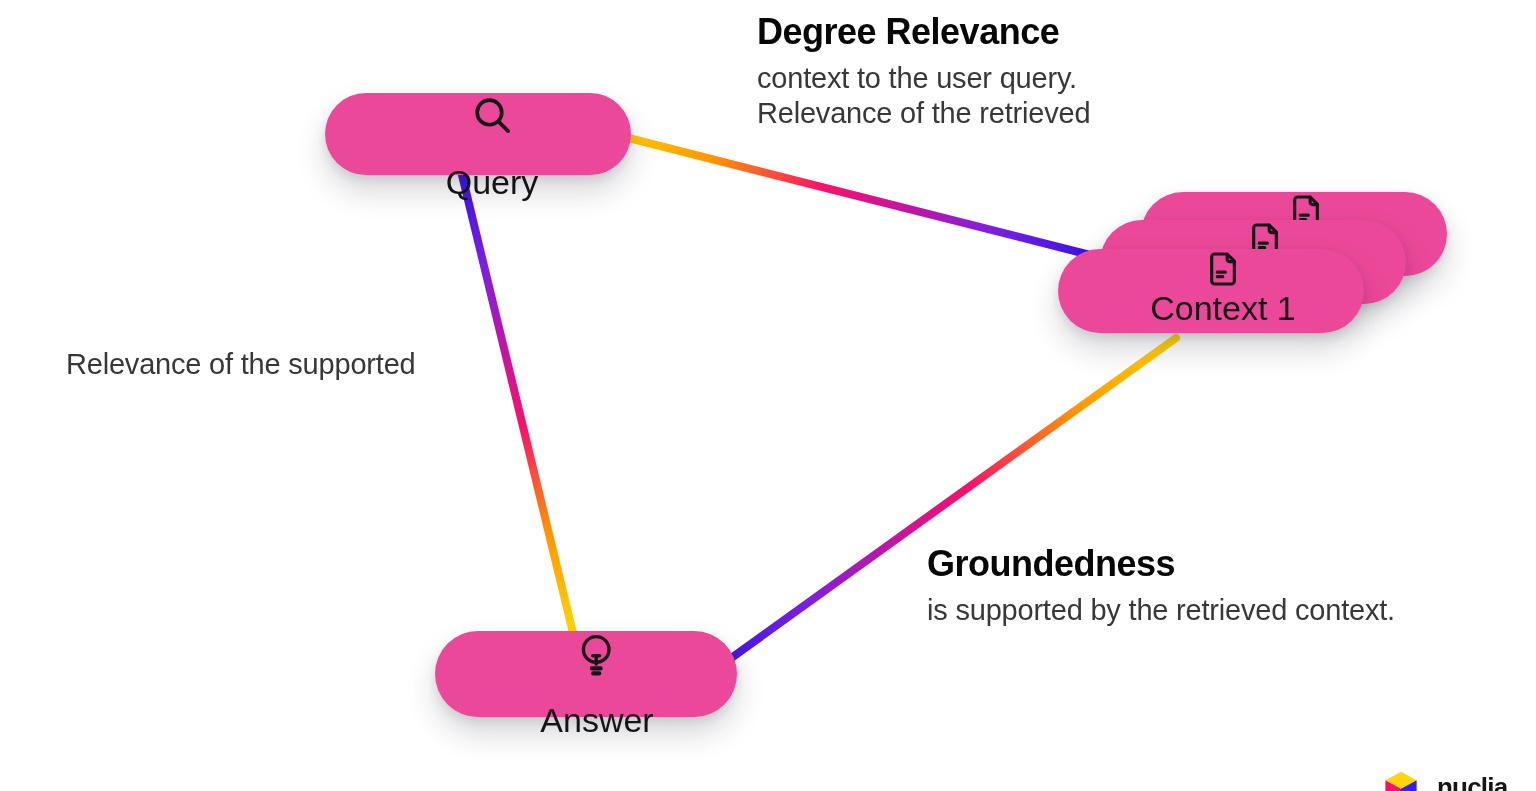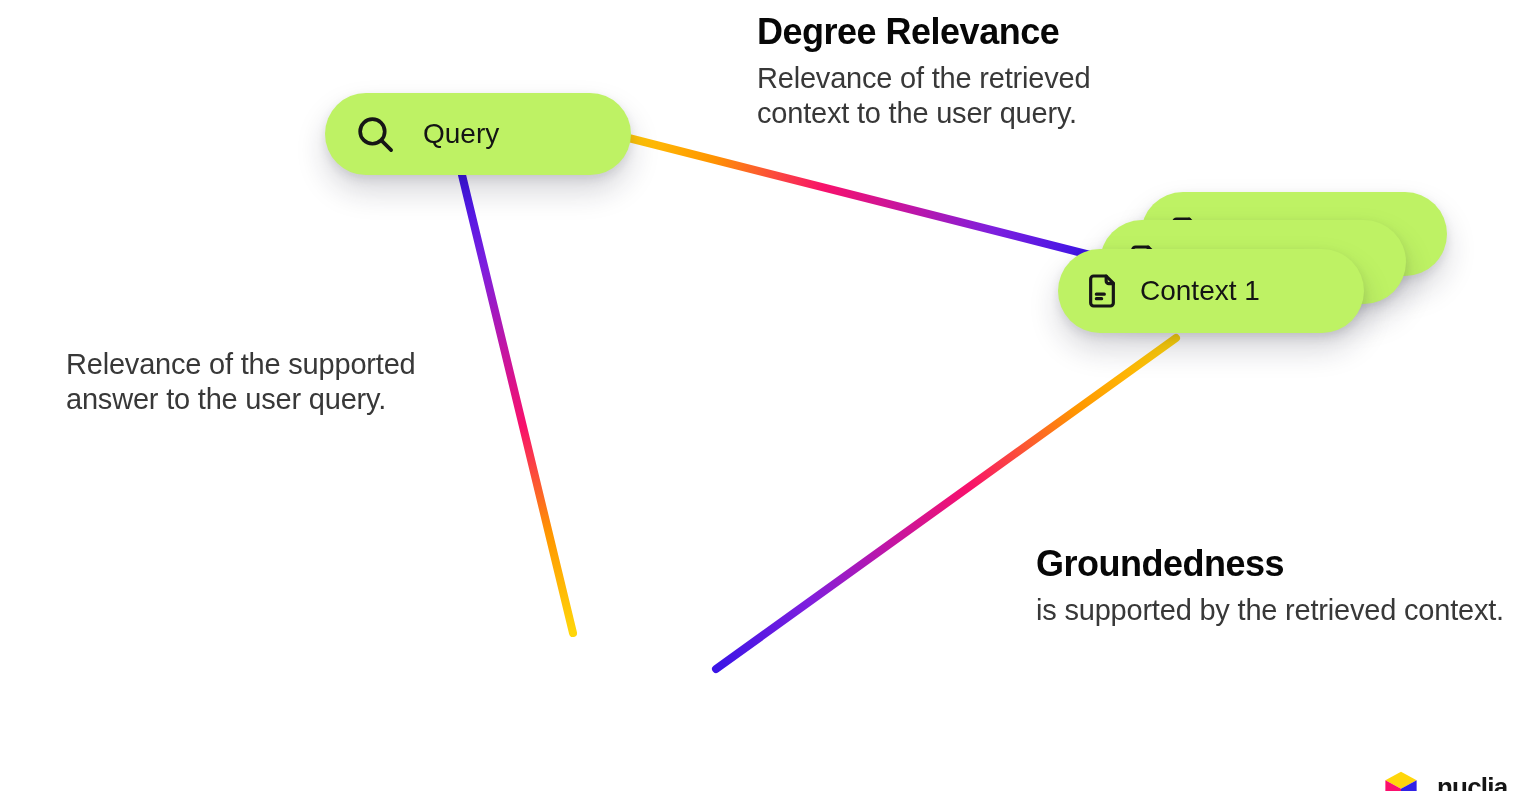--- a/index.html
+++ b/index.html
@@ -2,37 +2,37 @@
 <html><head>
 <meta charset="utf-8">
 <style>
   html,body{margin:0;padding:0;background:#fff;}
   .canvas{
     position:relative;width:1536px;height:791px;background:#ffffff;
     overflow:hidden;font-family:"Liberation Sans","DejaVu Sans",sans-serif;
   }
   .edges{position:absolute;left:0;top:0;width:1536px;height:791px;z-index:1;}
   .pill{
-    position:absolute;display:flex;align-items:center;background:#bef264;
+    position:absolute;display:flex;align-items:center;background:#ec4899;
     border-radius:60px;box-shadow:0 16px 30px rgba(30,30,50,.18),0 4px 10px rgba(30,30,50,.10);
-    color:#141414;font-size:28px;white-space:nowrap;
+    color:#141414;font-size:34px;white-space:nowrap;flex-direction:column;
   }
   .pill svg{flex:0 0 auto;}
   .pill-query{left:325px;top:93px;width:278px;height:82px;padding-left:28px;gap:26px;z-index:4;}
-  .pill-ctx{width:282px;height:84px;padding-left:24px;gap:18px;text-align:right;}
+  .pill-ctx{width:282px;height:84px;padding-left:24px;text-align:right;}
   .pill-ctx3{left:1141px;top:192px;z-index:2;}
   .pill-ctx2{left:1100px;top:220px;z-index:3;}
   .pill-ctx1{left:1058px;top:249px;z-index:4;}
   .pill-answer{left:435px;top:631px;width:280px;height:86px;padding-left:22px;gap:22px;z-index:4;}
   .note{position:absolute;z-index:5;}
   .note-title{font-size:36px;font-weight:bold;color:#070707;letter-spacing:-.5px;line-height:1.12;margin-bottom:9px;}
   .note-line{font-size:29px;color:#383838;line-height:35px;letter-spacing:-.2px;}
   .note-context{left:757px;top:12px;}
   .note-answer{left:66px;top:347px;}
-  .note-ground{left:1036px;top:544px;}
+  .note-ground{left:927px;top:544px;}
   .logo{position:absolute;left:1384px;top:771px;display:flex;align-items:center;gap:19px;z-index:5;}
   .logo-text{font-size:26px;font-weight:800;color:#151515;letter-spacing:-.8px;}
 </style>
 </head>
 <body>
 
 <div class="canvas">
 
   <svg class="edges" viewBox="0 0 1536 791" aria-hidden="true">
     <defs>
@@ -92,30 +92,38 @@
   </div>
   <div class="pill pill-ctx pill-ctx1">
     <svg width="40" height="40" viewBox="0 0 24 24" fill="none" stroke="#161616" stroke-width="1.9" stroke-linecap="round" stroke-linejoin="round">
       <path d="M14.5 3H7a1.8 1.8 0 0 0-1.8 1.8v14.4A1.8 1.8 0 0 0 7 21h10a1.8 1.8 0 0 0 1.8-1.8V7.3Z"></path>
       <path d="M14.5 3v3a1.6 1.6 0 0 0 1.6 1.6h2.7"></path>
       <path d="M8.6 13.9h4.8M8.6 16.6h3.2"></path>
     </svg>
     <span>Context 1</span>
   </div>
 
+  <div class="pill pill-answer">
+    <svg width="48" height="48" viewBox="0 0 24 24" fill="none" stroke="#161616" stroke-width="1.7" stroke-linecap="round">
+      <circle cx="11.6" cy="9.2" r="6.4"></circle>
+      <path d="M11.6 16.6v-4.2M9.9 12.4h3.4"></path>
+      <path d="M9.4 18.7h4.4" stroke-width="2.1"></path>
+      <path d="M10.1 21.2h3" stroke-width="2.1"></path>
+    </svg>
+    <span>Answer</span>
+  </div>
 
   <div class="note note-context">
     <div class="note-title">Degree Relevance</div>
+    <div class="note-line">context to the user query.</div>
     <div class="note-line">Relevance of the retrieved</div>
-    <div class="note-line">context to the user query.</div>
   </div>
 
   <div class="note note-answer">
     <div class="note-line">Relevance of the supported</div>
-    <div class="note-line">answer to the user query.</div>
   </div>
 
   <div class="note note-ground">
     <div class="note-title">Groundedness</div>
     <div class="note-line">is supported by the retrieved context.</div>
   </div>
 
   <div class="logo">
     <svg width="34" height="33" viewBox="0 0 100 96">
       <polygon points="50,2 96,27 50,52 4,27" style="fill: rgb(255, 214, 10);"></polygon>

